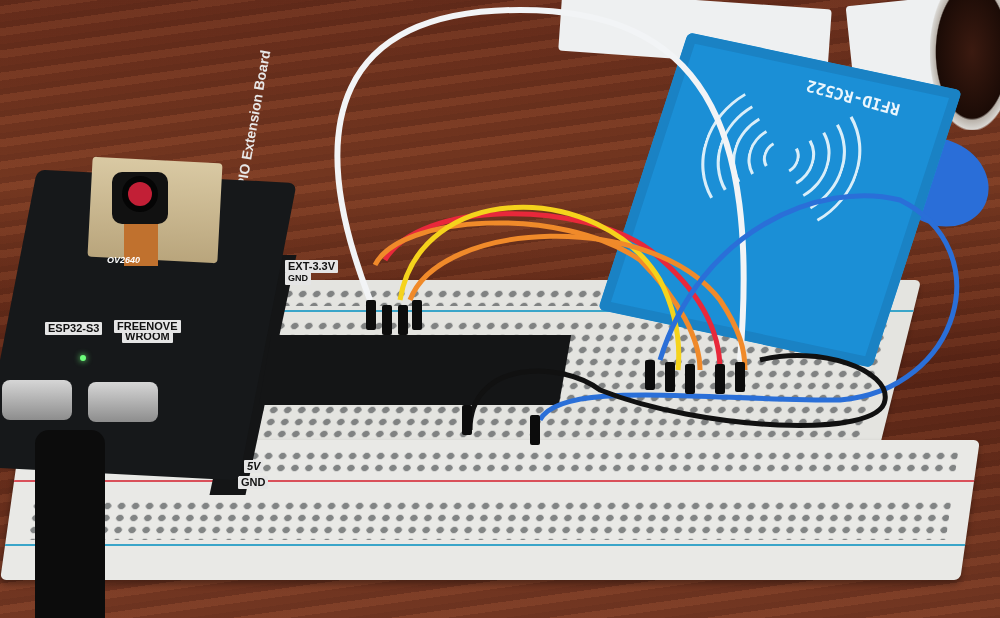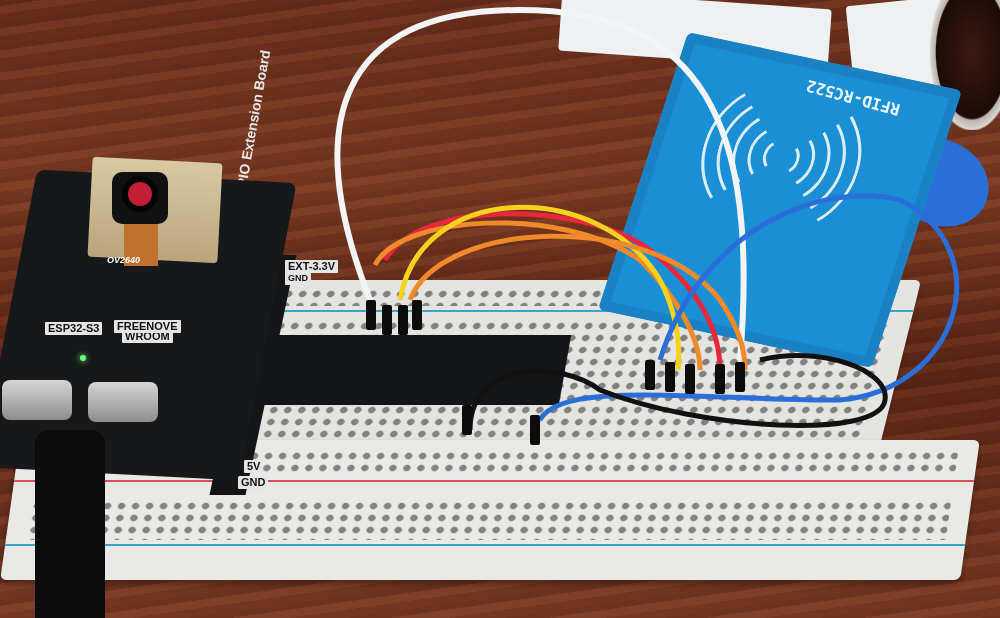--- a/index.html
+++ b/index.html
@@ -54,21 +54,21 @@
     <div class="holes" style="top:60px;height:40px;"></div>
   </div>
 
   <div class="ext-board">
     <div class="ext-side"></div>
     <div class="ext-top"></div>
   </div>
   <div class="ext-title">Freenove ESP32-S3 GPIO Extension Board</div>
   <div class="label" style="left:285px;top:260px;font-size:11px;">EXT-3.3V</div>
   <div class="label" style="left:285px;top:272px;font-size:9px;">GND</div>
-  <div class="label" style="left:244px;top:460px;">5V</div>
+  <div class="label" style="left:244px;top:460px;font-style:italic;">5V</div>
   <div class="label" style="left:238px;top:476px;">GND</div>
 
   <div class="esp-board"></div>
   <div class="esp-module"></div>
   <div class="cam-flex"></div>
   <div class="camera"></div>
   <div class="camera-lens"></div>
   <div class="label" style="left:104px;top:254px;font-size:9px;background:transparent;color:#fff;font-style:italic;">OV2640</div>
   <div class="label" style="left:45px;top:322px;">ESP32-S3</div>
   <div class="label" style="left:122px;top:330px;">WROOM</div>

